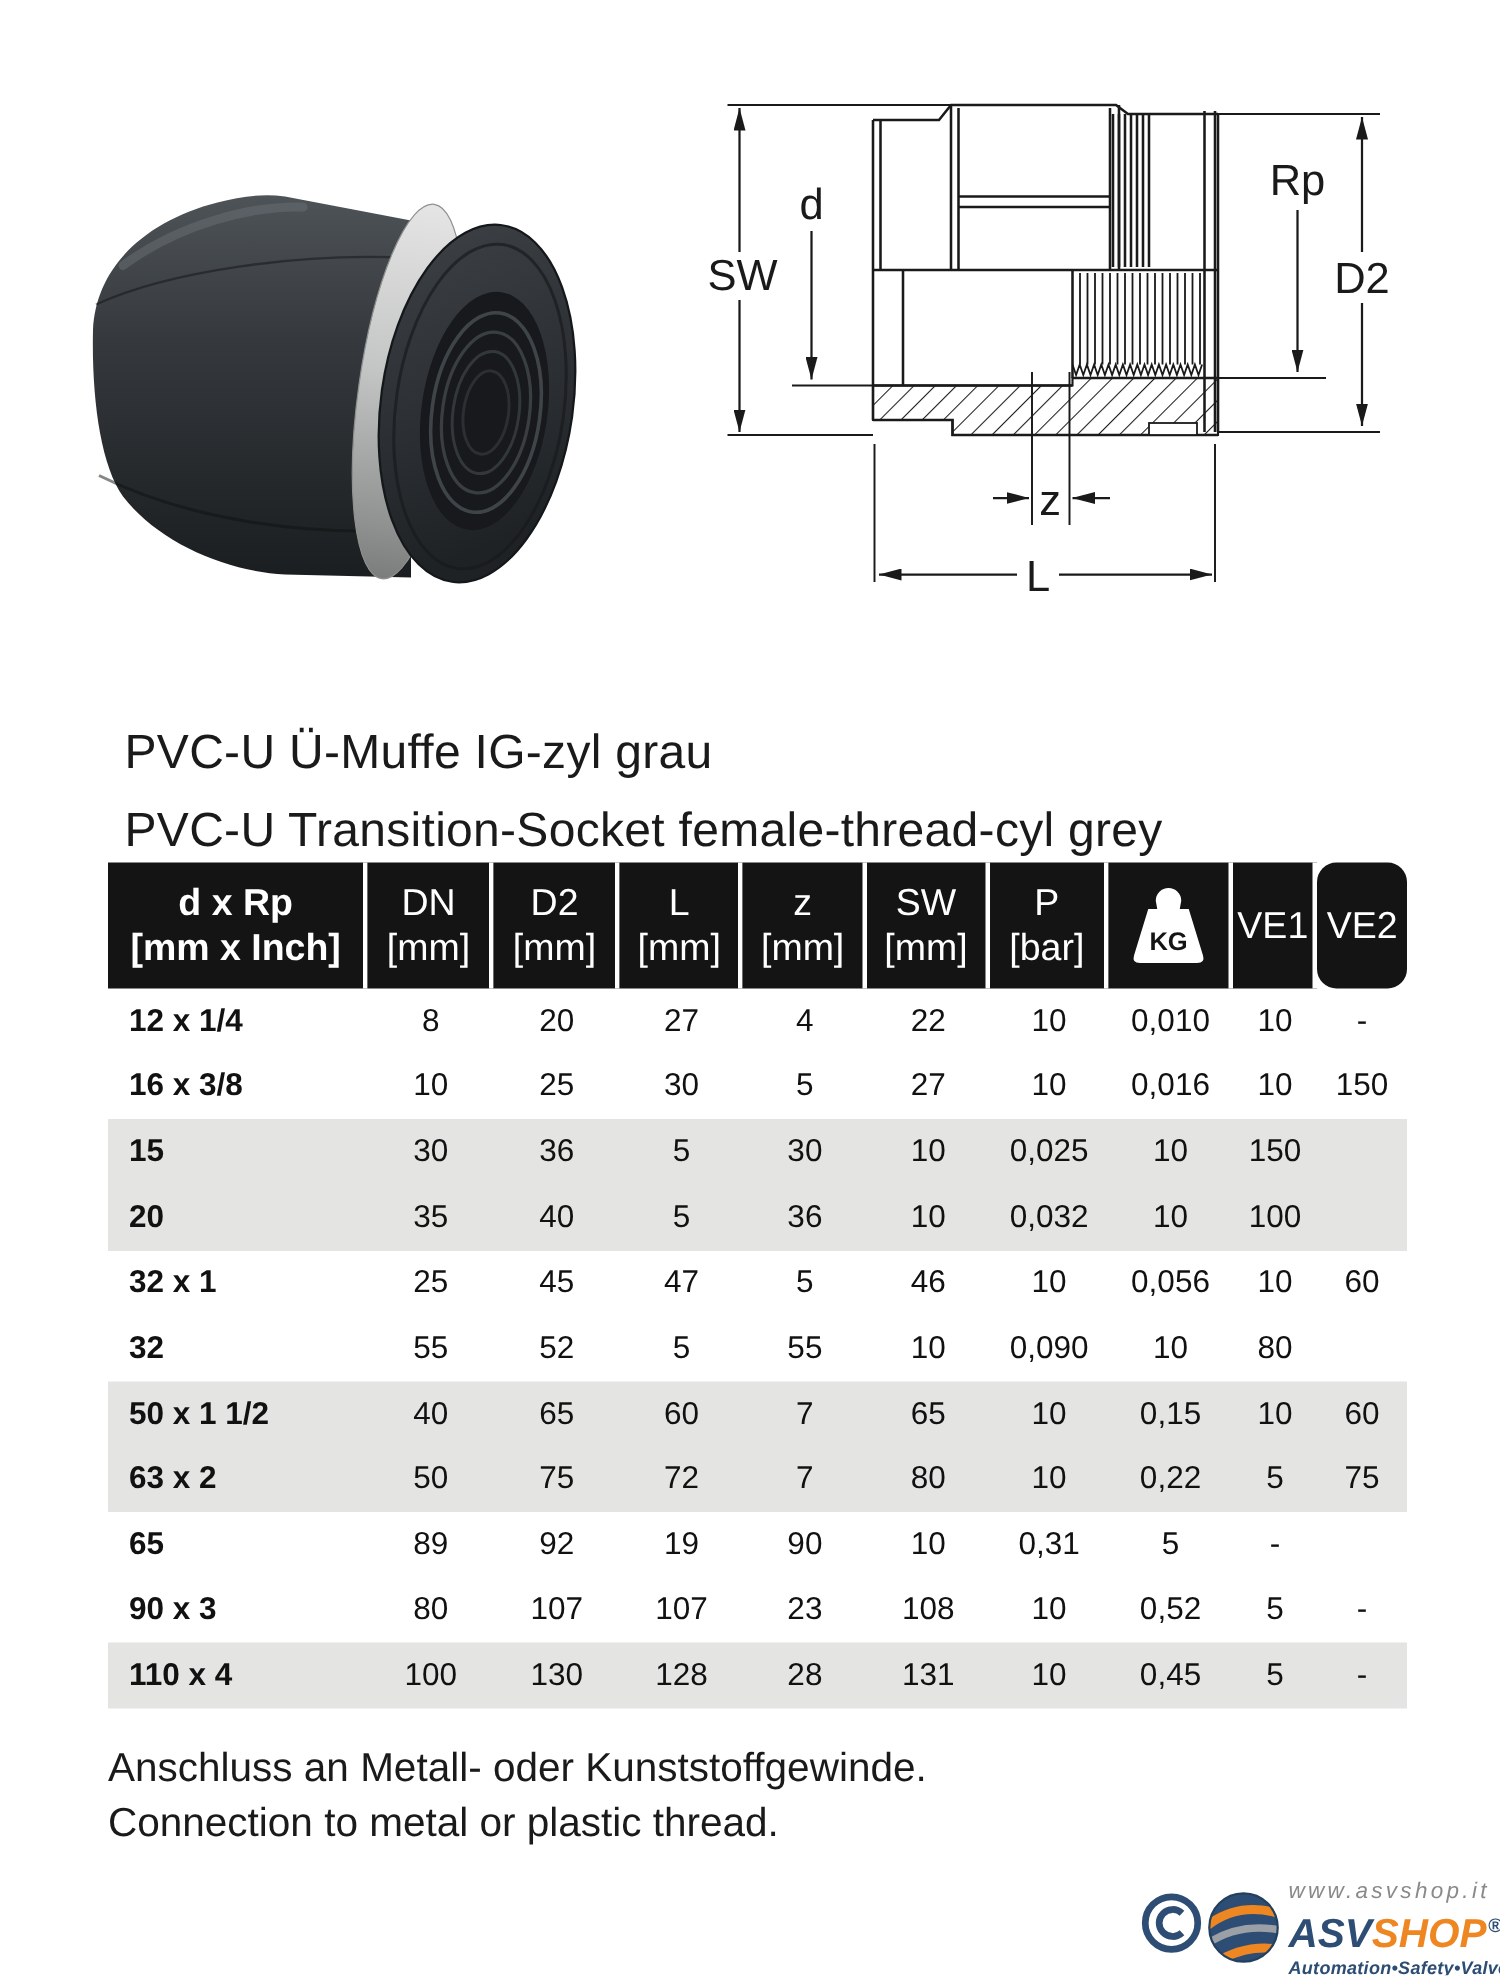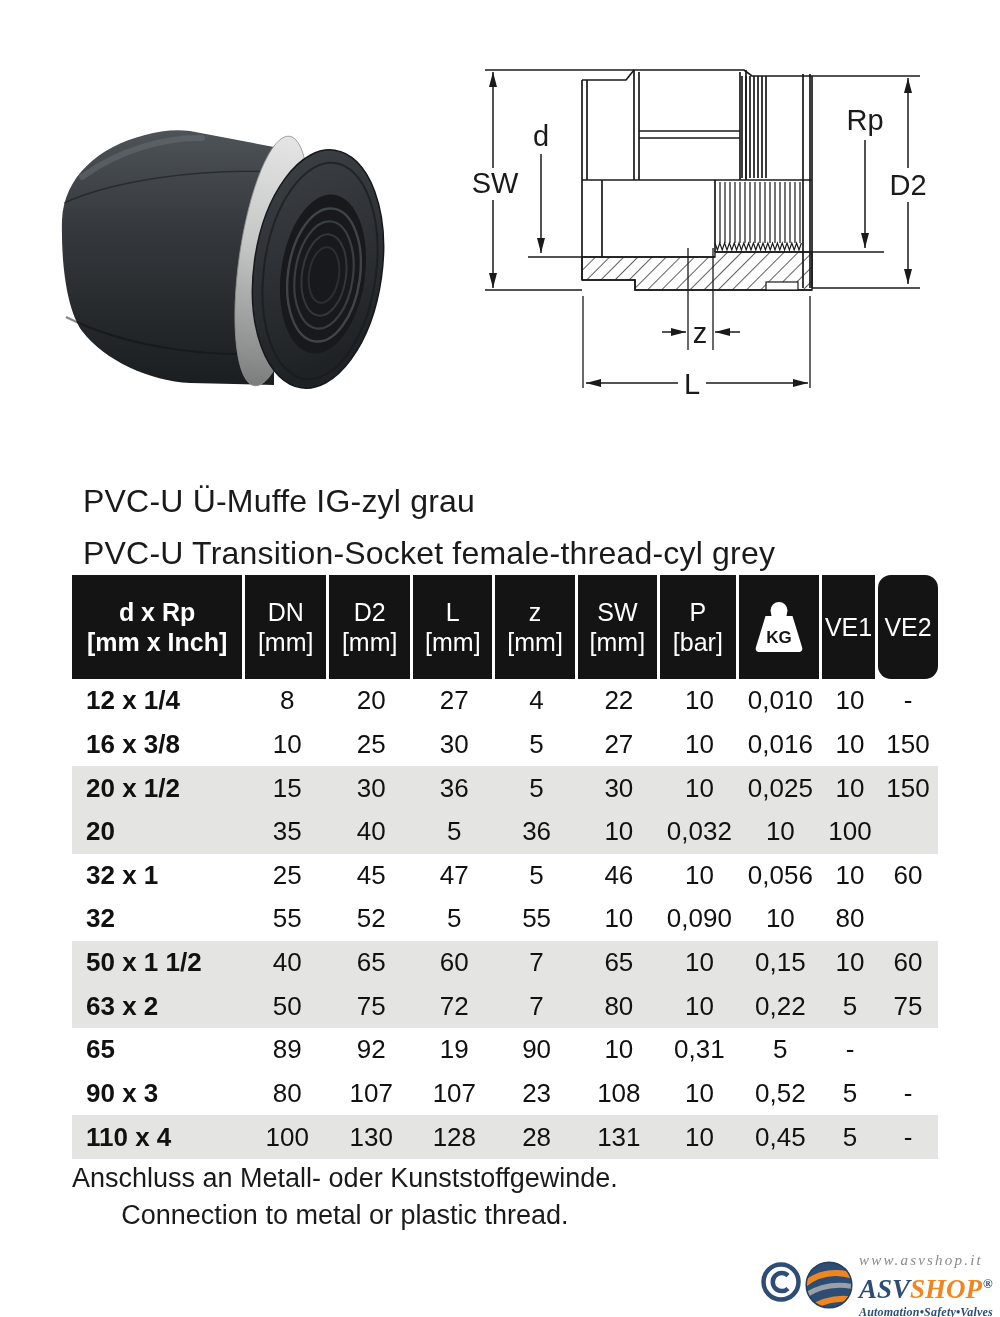--- a/index.html
+++ b/index.html
@@ -5,32 +5,32 @@
   html,body{margin:0;padding:0;background:#fff;}
   .page{position:relative;width:1000px;height:1317px;background:#fff;overflow:hidden;
         font-family:"Liberation Sans",sans-serif;color:#1a1a1a;}
   .photo-svg{position:absolute;left:50px;top:85px;}
   .tech-svg{position:absolute;left:440px;top:30px;}
   .title{position:absolute;left:83px;font-size:32px;letter-spacing:0.2px;color:#1a1a1a;}
   .title.de{top:483px;}
   .title.en{top:535px;}
   .spec-table{position:absolute;left:72px;top:575px;width:866px;}
   .thead,.tr{display:grid;grid-template-columns:20% 9.7% 9.7% 9.5% 9.5% 9.5% 9.1% 9.6% 6.5% 6.9%;}
-  .thead{height:104px;}
+  .thead{height:84px;}
   .th{background:#141414;color:#fff;display:flex;flex-direction:column;align-items:center;
       justify-content:center;gap:3px;font-size:25px;line-height:27px;border-right:3px solid #fff;
       box-sizing:border-box;}
   .th:last-child{border-right:none;border-radius:13px;}
   .th.first{font-weight:bold;}
-  .tr{height:43.64px;align-items:center;font-size:26px;color:#111;}
+  .tr{height:43.64px;align-items:center;font-size:21px;color:#111;}
   .tr.shaded{background:#e4e4e2;}
   .td{text-align:center;}
   .td:first-child{text-align:left;padding-left:14px;font-weight:bold;box-sizing:border-box;}
-  .notes{position:absolute;left:72px;top:1160px;font-size:27px;line-height:37px;color:#1a1a1a;text-align:center;}
-  .brand{position:absolute;left:755px;top:1248px;width:245px;height:68px;font-family:Liberation Serif, serif;}
+  .notes{position:absolute;left:72px;top:1160px;font-size:27px;line-height:37px;color:#1a1a1a;}
+  .brand{position:absolute;left:755px;top:1248px;width:245px;height:68px;}
   .brand .c-icon{position:absolute;left:5px;top:13px;}
   .brand .globe{position:absolute;left:50px;top:13px;}
   .brand .btext{position:absolute;left:104px;top:4px;width:140px;}
   .brand-url{font-size:15px;font-style:italic;letter-spacing:2.2px;color:#8a8a8a;white-space:nowrap;}
   .brand-name{font-size:27px;font-weight:bold;font-style:italic;white-space:nowrap;line-height:28px;margin-top:1px;}
   .brand-name .p1{color:#2d4d74;}
   .brand-name .p2{color:#ee8622;margin-left:0;}
   .brand-name .reg{font-size:13px;color:#2d4d74;vertical-align:10px;margin-left:1px;}
   .brand-tagline{font-size:12px;font-weight:bold;font-style:italic;color:#2d4d74;
                  letter-spacing:0.2px;white-space:nowrap;margin-top:2px;}
@@ -214,21 +214,20 @@
           <div class="td">25</div>
           <div class="td">30</div>
           <div class="td">5</div>
           <div class="td">27</div>
           <div class="td">10</div>
           <div class="td">0,016</div>
           <div class="td">10</div>
           <div class="td">150</div>
         </div>
         <div class="tr shaded">
-          <div class="td">20 x 1/2</div>
           <div class="td">15</div>
           <div class="td">30</div>
           <div class="td">36</div>
           <div class="td">5</div>
           <div class="td">30</div>
           <div class="td">10</div>
           <div class="td">0,025</div>
           <div class="td">10</div>
           <div class="td">150</div>
         </div>

